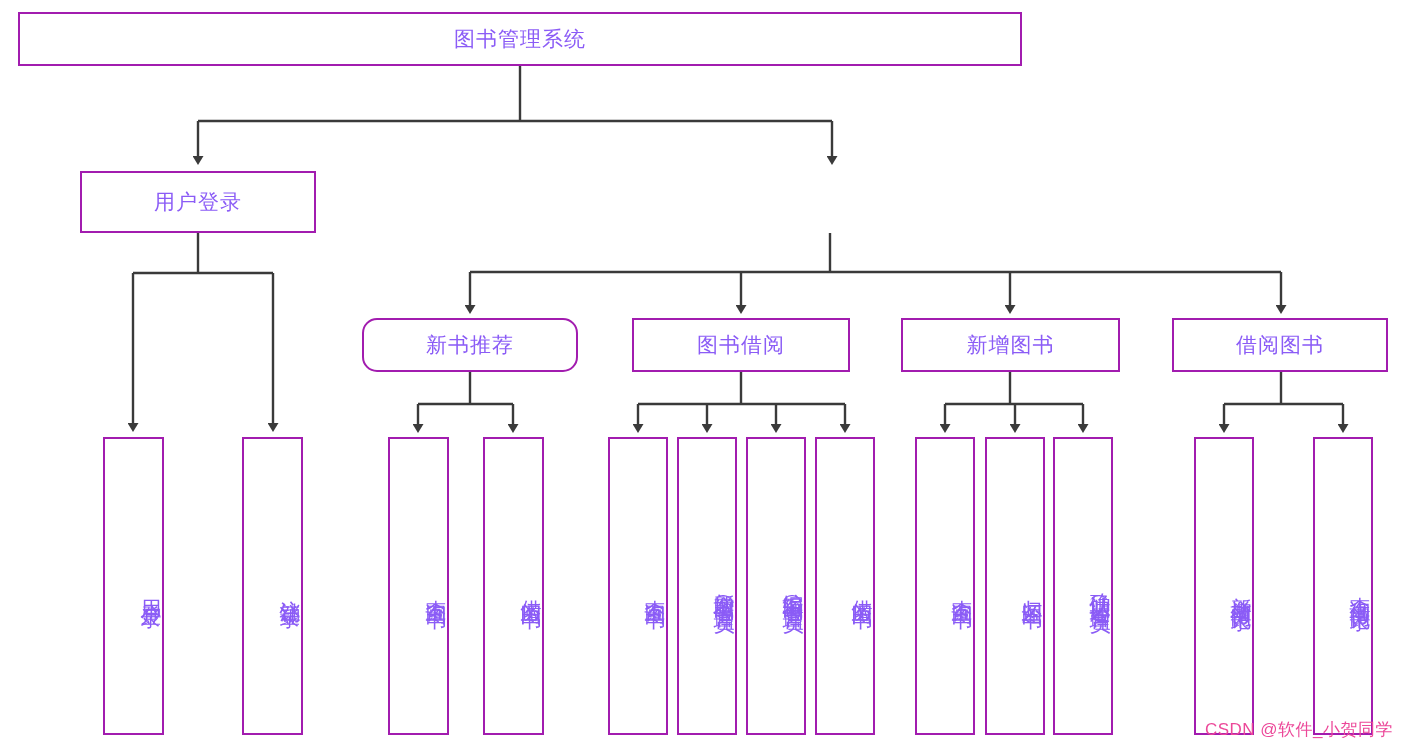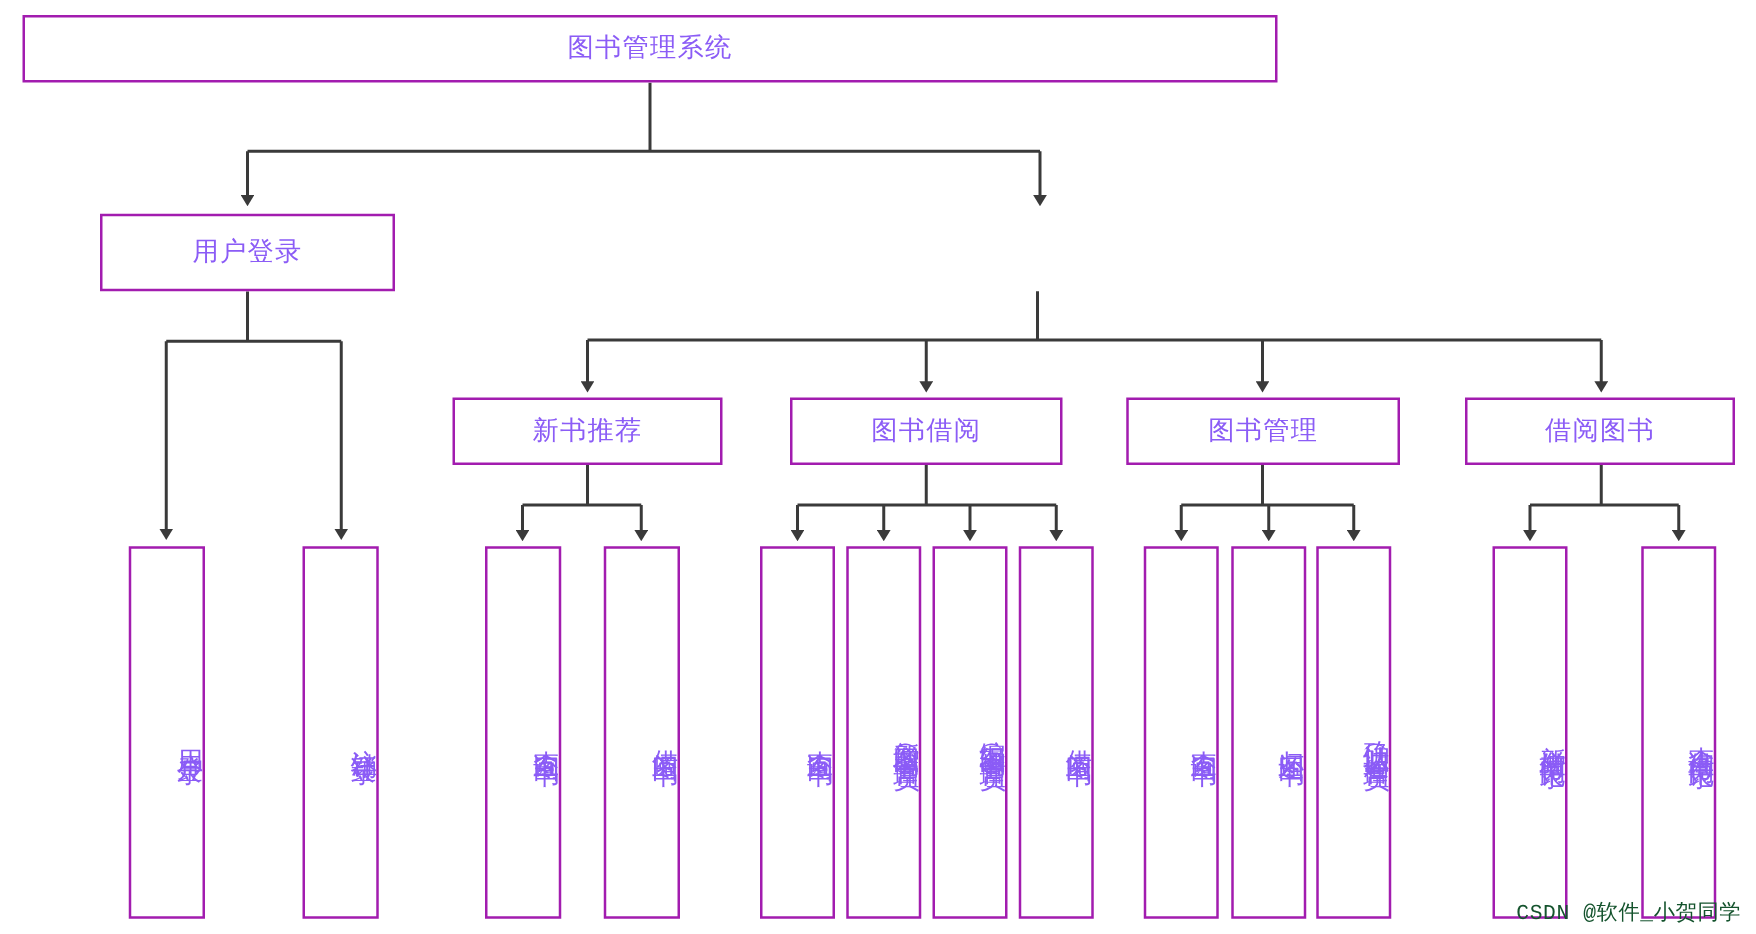--- a/index.html
+++ b/index.html
@@ -57,25 +57,25 @@
   .node-v .vtext {
     writing-mode: vertical-rl;
     text-orientation: upright;
     display: block;
   }
   .watermark {
     position: absolute;
     right: 12px;
     bottom: 6px;
     font-size: 17px;
-    color: #14532d;
+    color: #ec4899;
     letter-spacing: 0.5px;
     white-space: nowrap;
     z-index: 5;
-    font-family: Liberation Mono, monospace;
+    font-family: Liberation Sans, sans-serif;
   }
 </style>
 </head>
 <body>
 
 <div id="canvas">
 
   <svg id="edges" viewBox="0 0 1405 747" xmlns="http://www.w3.org/2000/svg">
     <defs>
       <marker id="arrow" markerWidth="9" markerHeight="11" refX="1" refY="5.5" orient="auto" markerUnits="userSpaceOnUse">
@@ -123,23 +123,23 @@
       <path d="M1224,404 L1343,404"></path>
       <path d="M1224,404 L1224,425" marker-end="url(#arrow)"></path>
       <path d="M1343,404 L1343,425" marker-end="url(#arrow)"></path>
     </g>
   </svg>
 
   <div class="node node-h" style="left:18px; top:12px; width:1004px; height:54px;">图书管理系统</div>
 
   <div class="node node-h" style="left:80px; top:171px; width:236px; height:62px;">用户登录</div>
 
-  <div class="node node-h" style="left:362px; top:318px; width:216px; height:54px;">新书推荐</div>
+  <div class="node node-h" style="left:362px; top:318px; width:216px; height:54px;border-radius:15px;">新书推荐</div>
   <div class="node node-h" style="left:632px; top:318px; width:218px; height:54px;text-align:center;">图书借阅</div>
-  <div class="node node-h" style="left:901px; top:318px; width:219px; height:54px;">图书管理</div>
+  <div class="node node-h" style="left:901px; top:318px; width:219px; height:54px;">新增图书</div>
   <div class="node node-h" style="left:1172px; top:318px; width:216px; height:54px;">借阅图书</div>
 
   <div class="node node-v" style="left:103px; top:437px; width:61px; height:298px;">
     <span class="vtext">用户登录</span>
   </div>
   <div class="node node-v" style="left:242px; top:437px; width:61px; height:298px;">
     <span class="vtext">注销登录</span>
   </div>
 
   <div class="node node-v" style="left:388px; top:437px; width:61px; height:298px;">

